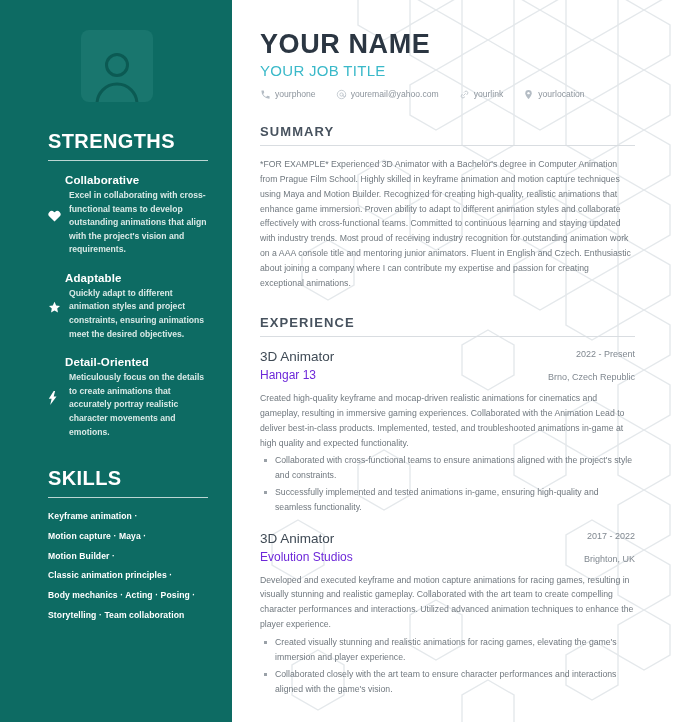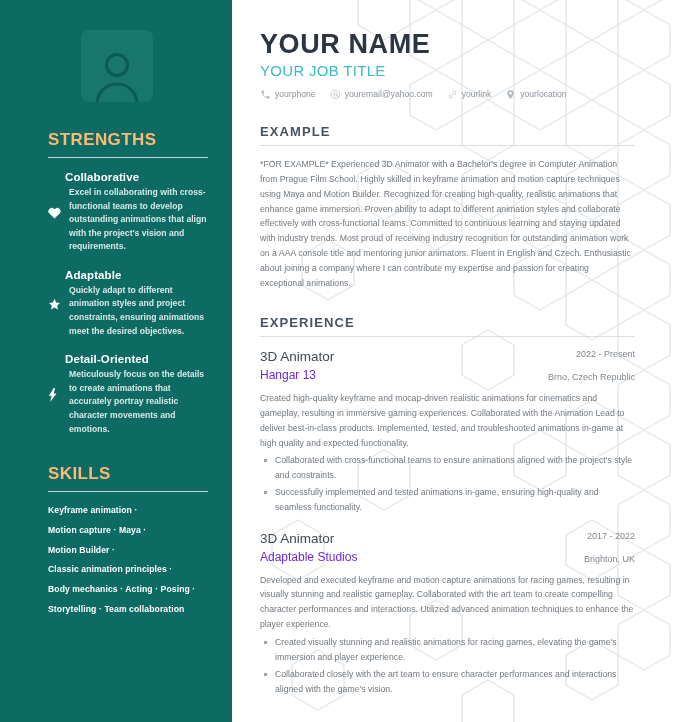--- a/index.html
+++ b/index.html
@@ -23,22 +23,22 @@
   .avatar {
     width:72px; height:72px; border-radius:8px;
     background:#19766e;
     display:flex; align-items:flex-end; justify-content:center;
     overflow:hidden;
   }
   .avatar svg { display:block; }
 
   .side-section { margin-top:28px; }
   .side-heading {
-    font-size:17px; font-weight:bold; letter-spacing:.4px;
-    color:#fdba74; margin-bottom:7px;
+    font-size:20px; font-weight:bold; letter-spacing:.4px;
+    color:#ffffff; margin-bottom:7px;
   }
   .side-rule { height:1px; background:rgba(255,255,255,.72); margin-bottom:13px; width:100%; }
 
   .strength { display:flex; margin-bottom:15px;align-items:center; }
   .strength-icon {
     width:17px; flex:0 0 17px; color:#ffffff;
     display:flex; align-items:flex-start; justify-content:flex-start;
     padding-top:1px;
   }
   .strength-body { flex:1; }
@@ -69,21 +69,21 @@
   .main-inner { position:relative; z-index:1; }
 
   .name {
     font-size:27px; font-weight:bold; color:#2b3642;
     letter-spacing:.6px; line-height:1.06;
   }
   .jobtitle {
     font-size:15px; color:#3ab9c9; letter-spacing:.3px;
     margin-top:3px; margin-bottom:10px;
   }
-  .contacts { display:flex; align-items:center; flex-wrap:wrap; gap:14px; }
+  .contacts { display:flex; align-items:center; flex-wrap:wrap; gap:20px; }
   .contact { display:flex; align-items:center; gap:4px; }
   .contact-ico { width:11px; height:11px; color:#b4bcc4; display:block; }
   .contact-txt { font-size:8.6px; color:#8d959d; }
 
   .section { margin-top:24px; }
   .sec-heading {
     font-size:13px; color:#47525e; letter-spacing:1.1px;
     margin-bottom:6px;
   }
   .sec-rule { height:1px; background:#d9dde1; margin-bottom:11px; }
@@ -273,21 +273,21 @@
             <svg class="contact-ico" viewBox="0 0 24 24">
               <path d="M12 2a7 7 0 0 1 7 7c0 5-7 13-7 13S5 14 5 9a7 7 0 0 1 7-7z" fill="currentColor"></path>
               <circle cx="12" cy="9" r="2.6" fill="#ffffff"></circle>
             </svg>
             <span class="contact-txt">yourlocation</span>
           </span>
         </div>
       </header>
 
       <section class="section">
-        <h2 class="sec-heading">EXAMPLE</h2>
+        <h2 class="sec-heading">SUMMARY</h2>
         <div class="sec-rule"></div>
         <p class="summary-text">*FOR EXAMPLE* Experienced 3D Animator with a Bachelor's degree in Computer Animation from Prague Film School. Highly skilled in keyframe animation and motion capture techniques using Maya and Motion Builder. Recognized for creating high-quality, realistic animations that enhance game immersion. Proven ability to adapt to different animation styles and collaborate effectively with cross-functional teams. Committed to continuous learning and staying updated with industry trends. Most proud of receiving industry recognition for outstanding animation work on a AAA console title and mentoring junior animators. Fluent in English and Czech. Enthusiastic about joining a company where I can contribute my expertise and passion for creating exceptional animations.</p>
       </section>
 
       <section class="section">
         <h2 class="sec-heading">EXPERIENCE</h2>
         <div class="sec-rule"></div>
 
         <article class="job">
           <div class="job-head">
@@ -304,21 +304,21 @@
           <ul class="job-bullets">
             <li>Collaborated with cross-functional teams to ensure animations aligned with the project's style and constraints.</li>
             <li>Successfully implemented and tested animations in-game, ensuring high-quality and seamless functionality.</li>
           </ul>
         </article>
 
         <article class="job">
           <div class="job-head">
             <div class="job-left">
               <div class="job-role">3D Animator</div>
-              <div class="job-company">Adaptable Studios</div>
+              <div class="job-company">Evolution Studios</div>
             </div>
             <div class="job-right">
               <div class="job-dates">2017 - 2022</div>
               <div class="job-loc">Brighton, UK</div>
             </div>
           </div>
           <p class="job-desc">Developed and executed keyframe and motion capture animations for racing games, resulting in visually stunning and realistic gameplay. Collaborated with the art team to create compelling character performances and interactions. Utilized advanced animation techniques to enhance the player experience.</p>
           <ul class="job-bullets">
             <li>Created visually stunning and realistic animations for racing games, elevating the game's immersion and player experience.</li>
             <li>Collaborated closely with the art team to ensure character performances and interactions aligned with the game's vision.</li>

